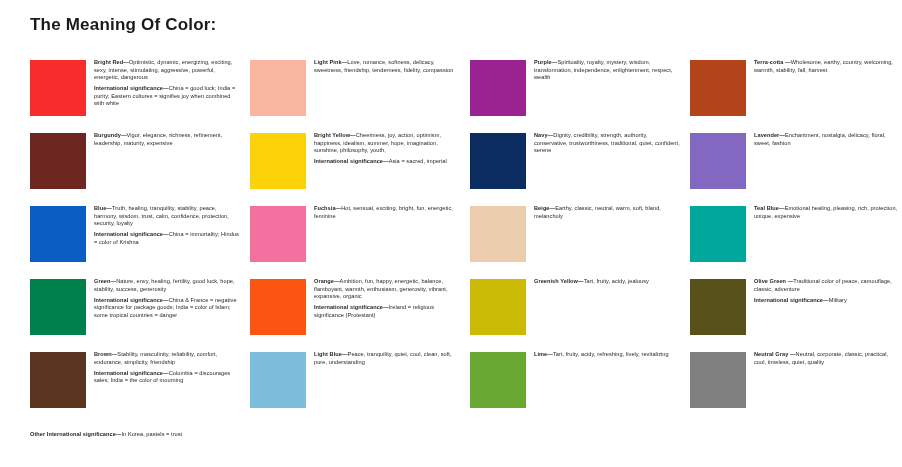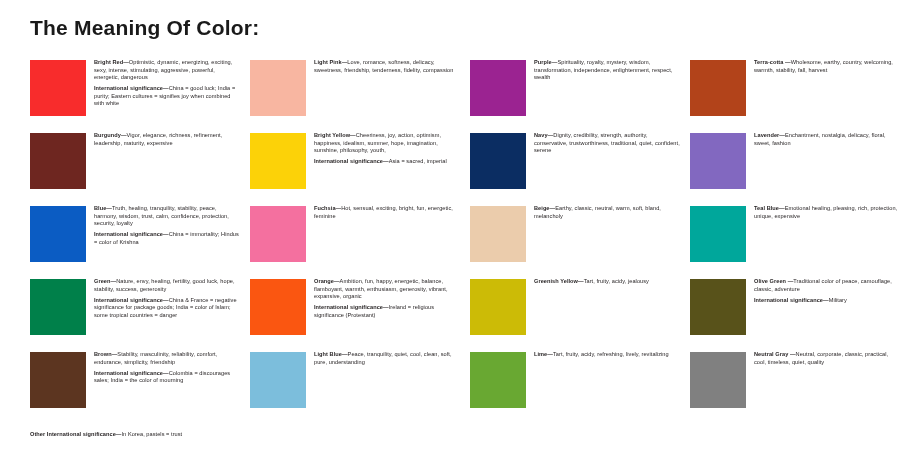--- a/index.html
+++ b/index.html
@@ -19,21 +19,21 @@
   .page {
     position: relative;
     width: 902px;
     height: 467px;
     box-sizing: border-box;
   }
   .page-title {
     position: absolute;
     left: 30px;
     top: 16px;
-    font-size: 21px;
+    font-size: 17px;
     font-weight: bold;
     letter-spacing: 0.2px;
     color: #1a1a1a;
     line-height: 1.1;
   }
   .grid {
     position: absolute;
     left: 30px;
     top: 60px;
     width: 852px;

